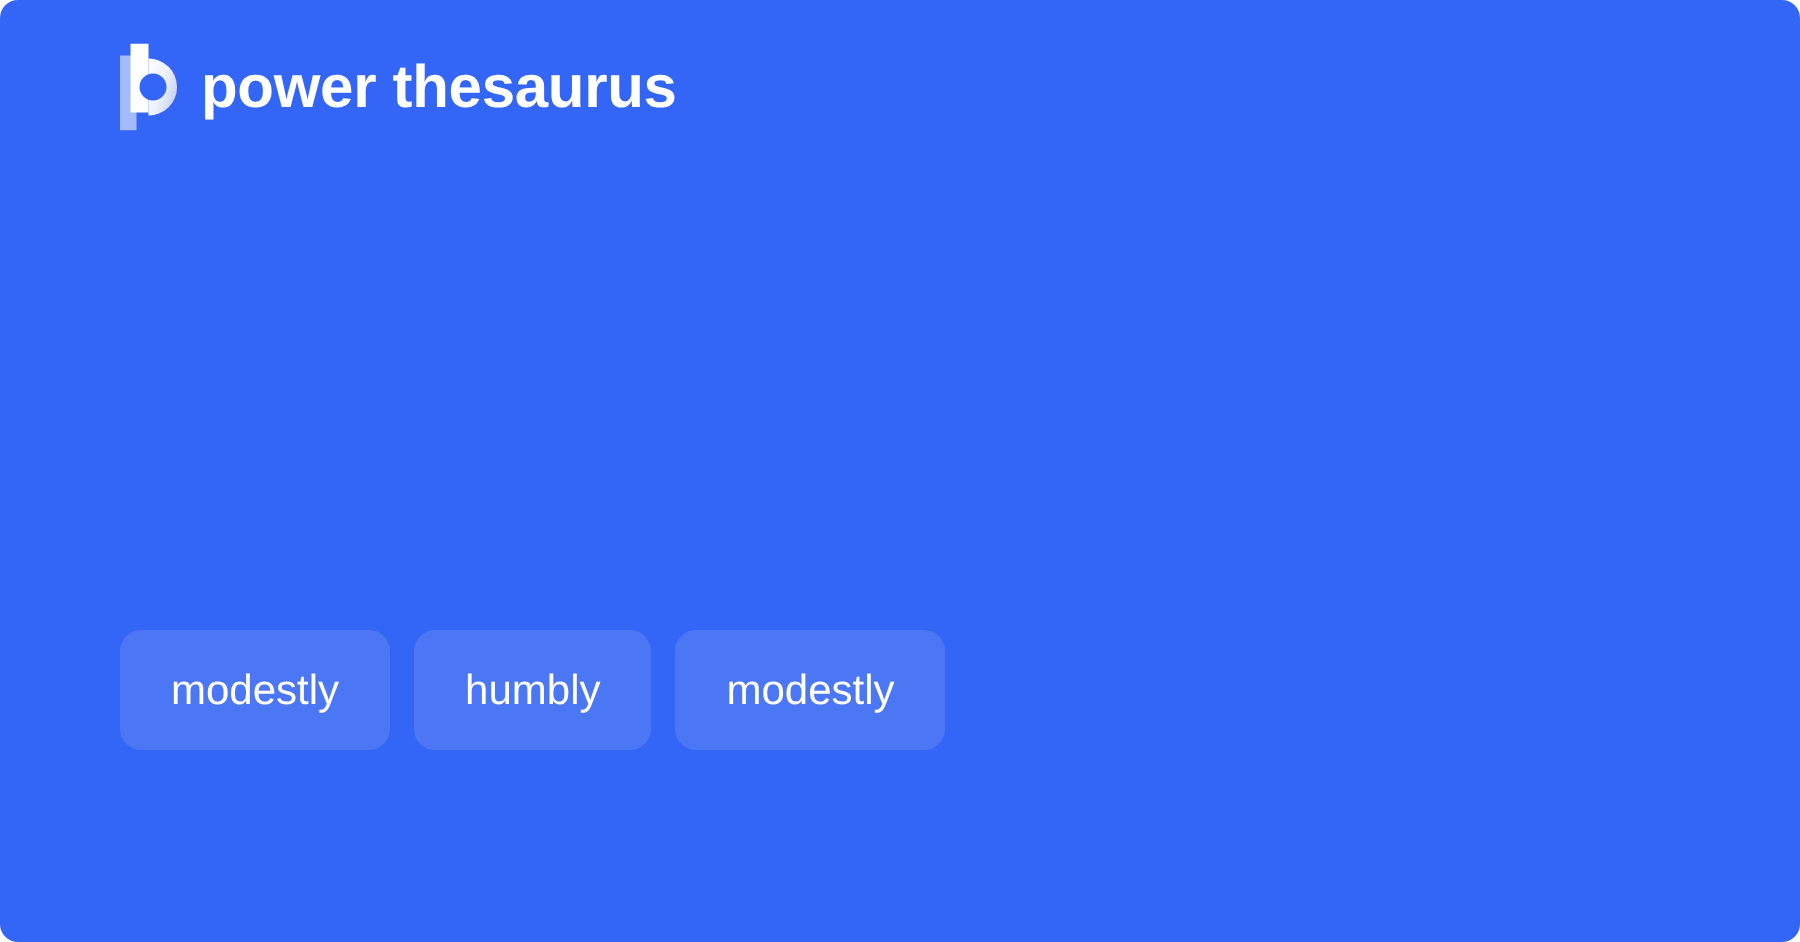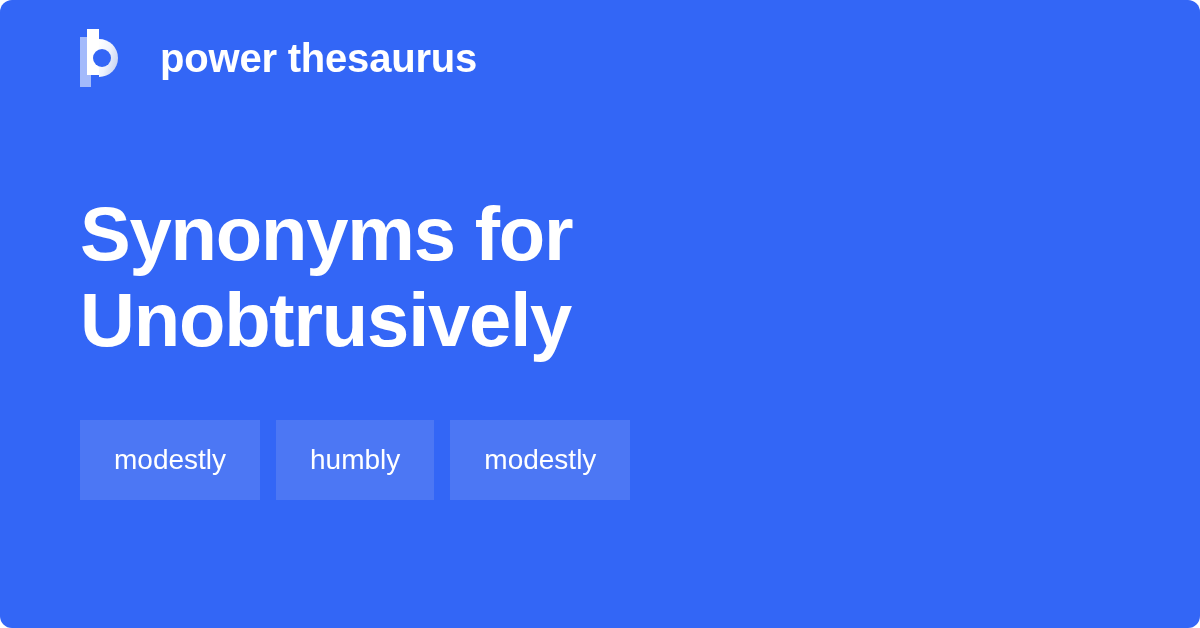--- a/index.html
+++ b/index.html
@@ -34,21 +34,21 @@
     align-items: center;
     height: 60px;
   }
   .brand-logo {
     width: 46px;
     height: 58px;
     display: block;
     flex: 0 0 auto;
   }
   .brand-name {
-    margin-left: 34px;
+    margin-left: 8px;
     font-size: 40px;
     font-weight: 600;
     color: #ffffff;
     letter-spacing: -0.2px;
     line-height: 1;
     white-space: nowrap;
   }
 
   
   .headline {
@@ -78,21 +78,21 @@
     gap: 16px;
   }
   .chip {
     height: 80px;
     box-sizing: border-box;
     display: flex;
     align-items: center;
     justify-content: center;
     padding: 0 34px;
     background: #4C77F4;
-    border-radius: 0;
+    border-radius: 14px;
     color: #ffffff;
     font-size: 28px;
     font-weight: 400;
     line-height: 1;
     white-space: nowrap;
   }
 </style>
 </head>
 <body>
 
@@ -108,24 +108,20 @@
         </linearGradient>
       </defs>
       <rect x="0" y="8" width="11" height="50" fill="#ffffff" opacity="0.55"></rect>
       <rect x="7" y="0" width="12" height="46" fill="#ffffff"></rect>
       <path d="M19 10 A19 19 0 1 1 19 48 Z" fill="url(#bowlGrad)"></path>
       <circle cx="22" cy="29" r="9" fill="#3366F6"></circle>
     </svg>
     <div class="brand-name">power thesaurus</div>
   </div>
 
-  <h1 class="headline">
-    <span class="headline-line">Synonyms for</span>
-    <span class="headline-line">Unobtrusively</span>
-  </h1>
 
   <div class="chips">
     <div class="chip">modestly</div>
     <div class="chip">humbly</div>
     <div class="chip">modestly</div>
   </div>
 
 </div>
 
 </body></html>

